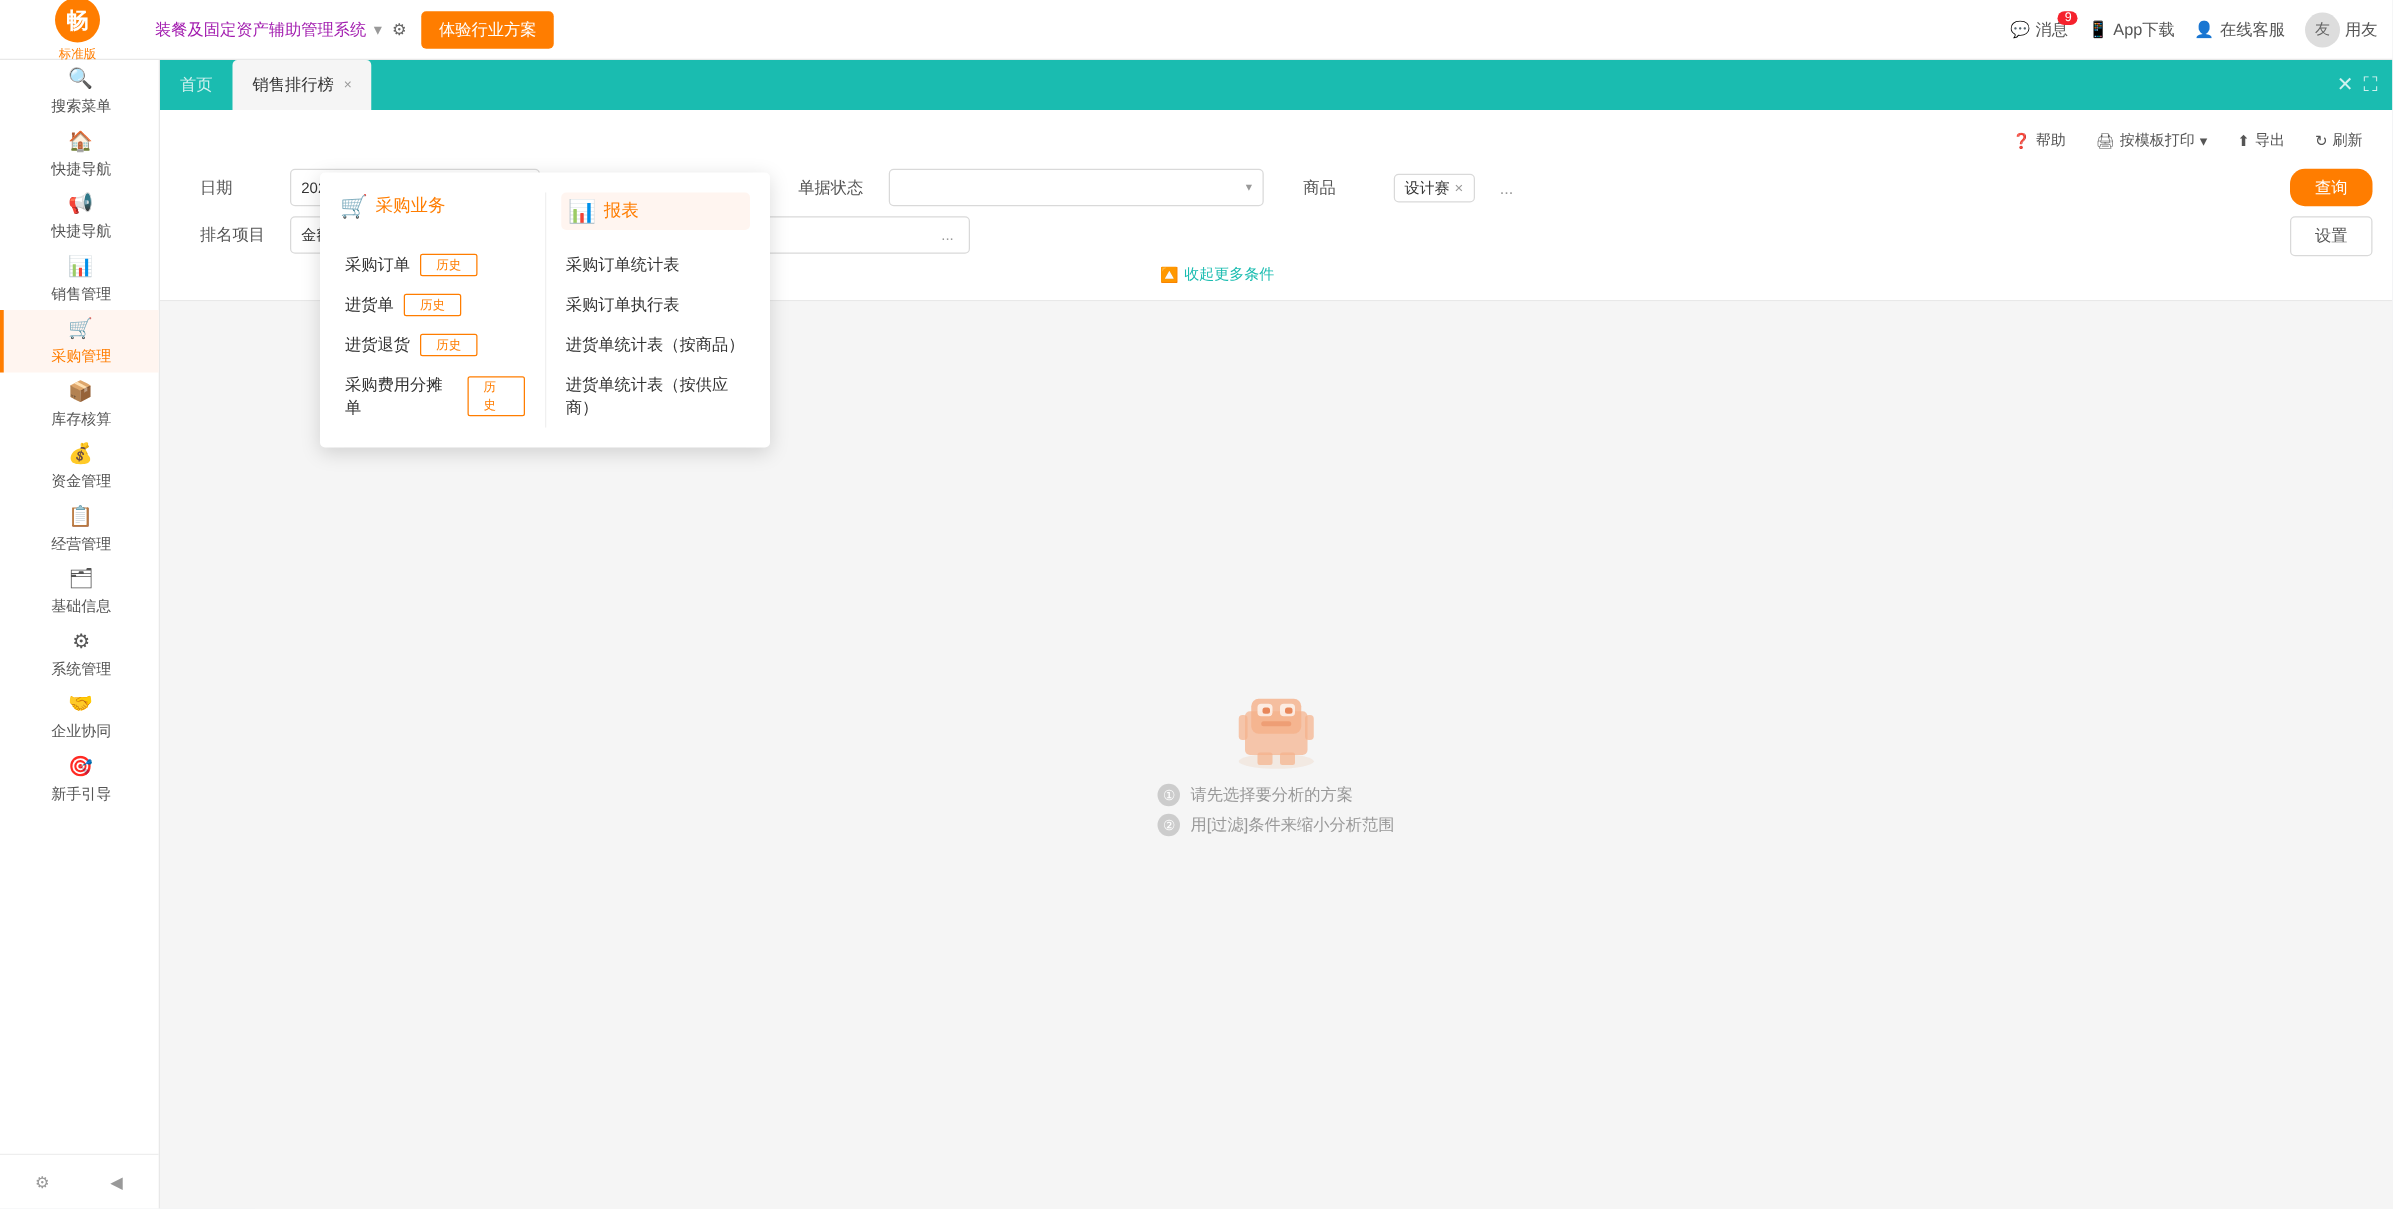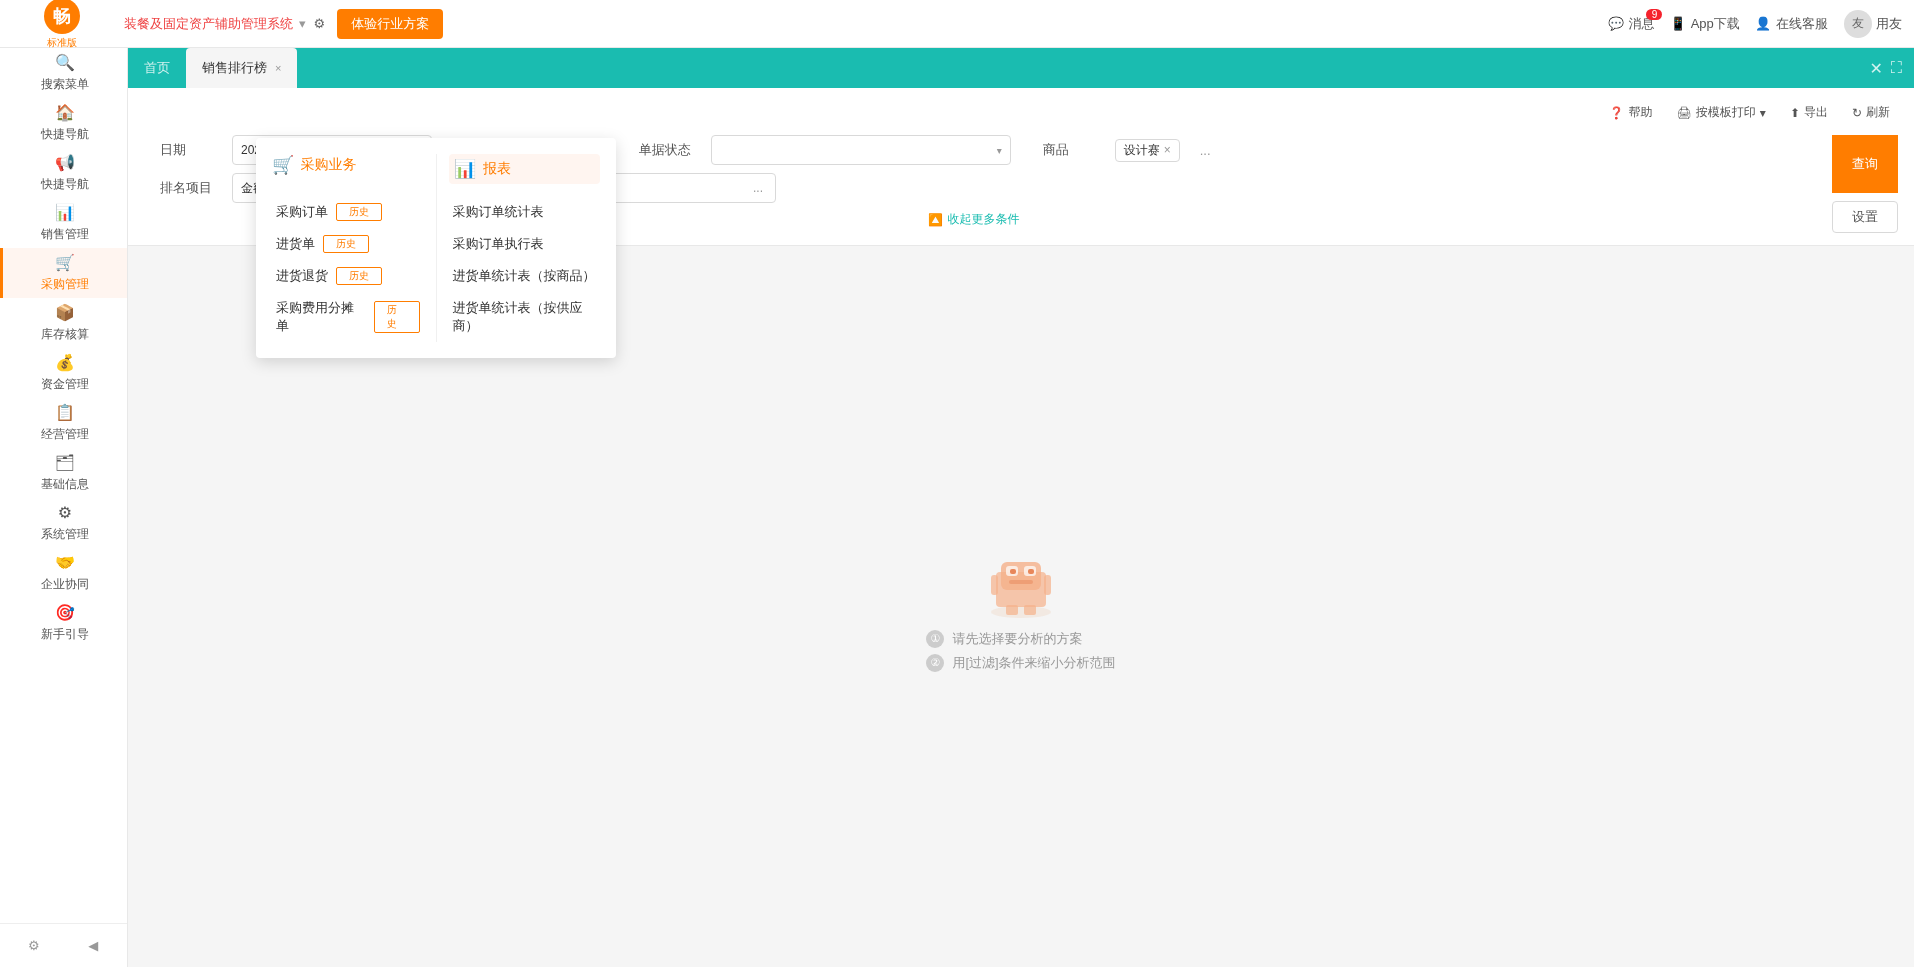--- a/index.html
+++ b/index.html
@@ -10,21 +10,21 @@
     .top-bar { height: 48px; background: #fff; display: flex; align-items: center; padding: 0 12px; border-bottom: 1px solid #e8e8e8; flex-shrink: 0; }
     .main-area { display: flex; flex: 1; overflow: hidden; }
     .sidebar { width: 128px; background: #fff; border-right: 1px solid #e8e8e8; display: flex; flex-direction: column; flex-shrink: 0; }
     .content-area { flex: 1; display: flex; flex-direction: column; overflow: hidden; position: relative; }
 
     
     .logo-area { display: flex; flex-direction: column; align-items: center; width: 100px; }
     .logo-icon { width: 36px; height: 36px; background: #ff7d00; border-radius: 50%; display: flex; align-items: center; justify-content: center; color: white; font-size: 18px; font-weight: bold; }
     .logo-text { font-size: 10px; color: #ff7d00; margin-top: 2px; }
     .top-bar-system { flex: 1; display: flex; align-items: center; padding-left: 12px; }
-    .system-title { font-size: 13px; color: #ef4444; text-align: right; }
+    .system-title { font-size: 13px; color: #a21caf; text-align: right; }
     .system-dropdown { margin-left: 6px; color: #999; cursor: pointer; }
     .system-settings { margin-left: 8px; color: #666; cursor: pointer; }
     .industry-btn { background: #ff7d00; color: white; border: none; padding: 6px 14px; border-radius: 4px; cursor: pointer; font-size: 13px; margin-left: 12px; }
     .top-bar-right { display: flex; align-items: center; gap: 16px; margin-left: auto; }
     .top-bar-item { display: flex; align-items: center; gap: 4px; cursor: pointer; color: #555; font-size: 13px; position: relative; }
     .notification-badge { position: absolute; top: -6px; right: -8px; background: #f5222d; color: white; font-size: 10px; border-radius: 10px; padding: 0 4px; min-width: 16px; text-align: center; }
     .user-avatar { width: 28px; height: 28px; background: #ddd; border-radius: 50%; display: flex; align-items: center; justify-content: center; color: #666; font-size: 12px; }
 
     
     .tab-bar { height: 40px; background: #1abcb0; display: flex; align-items: center; padding: 0 0; flex-shrink: 0; }
@@ -44,21 +44,21 @@
     .filter-toolbar { display: flex; align-items: center; justify-content: flex-end; gap: 8px; margin-bottom: 10px; }
     .filter-toolbar-btn { display: flex; align-items: center; gap: 4px; cursor: pointer; color: #555; font-size: 12px; padding: 4px 8px; }
     .filter-row { display: flex; align-items: center; gap: 12px; margin-bottom: 8px; flex-wrap: nowrap; }
     .filter-label { color: #555; font-size: 13px; white-space: nowrap; min-width: 60px; margin-left: 16px; }
     .filter-input { border: 1px solid #d9d9d9; border-radius: 4px; padding: 4px 8px; font-size: 12px; color: #333; background: #fff; min-width: 120px; display: flex; align-items: center; justify-content: space-between; cursor: pointer; height: 30px; }
     .filter-input .arrow { color: #999; font-size: 10px; }
     .filter-tag { background: #fff; border: 1px solid #d9d9d9; border-radius: 4px; padding: 2px 8px; font-size: 12px; display: flex; align-items: center; gap: 4px; }
     .filter-tag-close { color: #999; cursor: pointer; }
     .filter-dots { color: #999; cursor: pointer; padding: 0 4px; }
     .collapse-btn { display: flex; align-items: center; gap: 4px; color: #1abcb0; cursor: pointer; font-size: 12px; margin: 4px auto 0; width: fit-content; }
-    .query-btn { background: #ff7d00; color: white; border: none; padding: 20px 20px; border-radius: 0; cursor: pointer; font-size: 13px; }
+    .query-btn { background: #ff7d00; color: white; border: none; padding: 6px 20px; border-radius: 12px; cursor: pointer; font-size: 13px; }
     .settings-btn { background: #fff; color: #555; border: 1px solid #d9d9d9; padding: 6px 12px; border-radius: 4px; cursor: pointer; font-size: 13px; display: block; width: 100%; margin-top: 4px; text-align: center; }
 
     
     .content-body { flex: 1; display: flex; align-items: center; justify-content: center; flex-direction: column; background: #f5f5f5; }
     .empty-hint { display: flex; flex-direction: column; align-items: center; gap: 8px; }
     .empty-icon { width: 100px; height: 80px; position: relative; }
     .empty-text { color: #999; font-size: 13px; display: flex; flex-direction: column; gap: 6px; }
     .empty-text-item { display: flex; align-items: center; gap: 8px; }
     .hint-num { width: 18px; height: 18px; background: #ccc; border-radius: 50%; color: white; font-size: 11px; display: flex; align-items: center; justify-content: center; flex-shrink: 0; }
 

